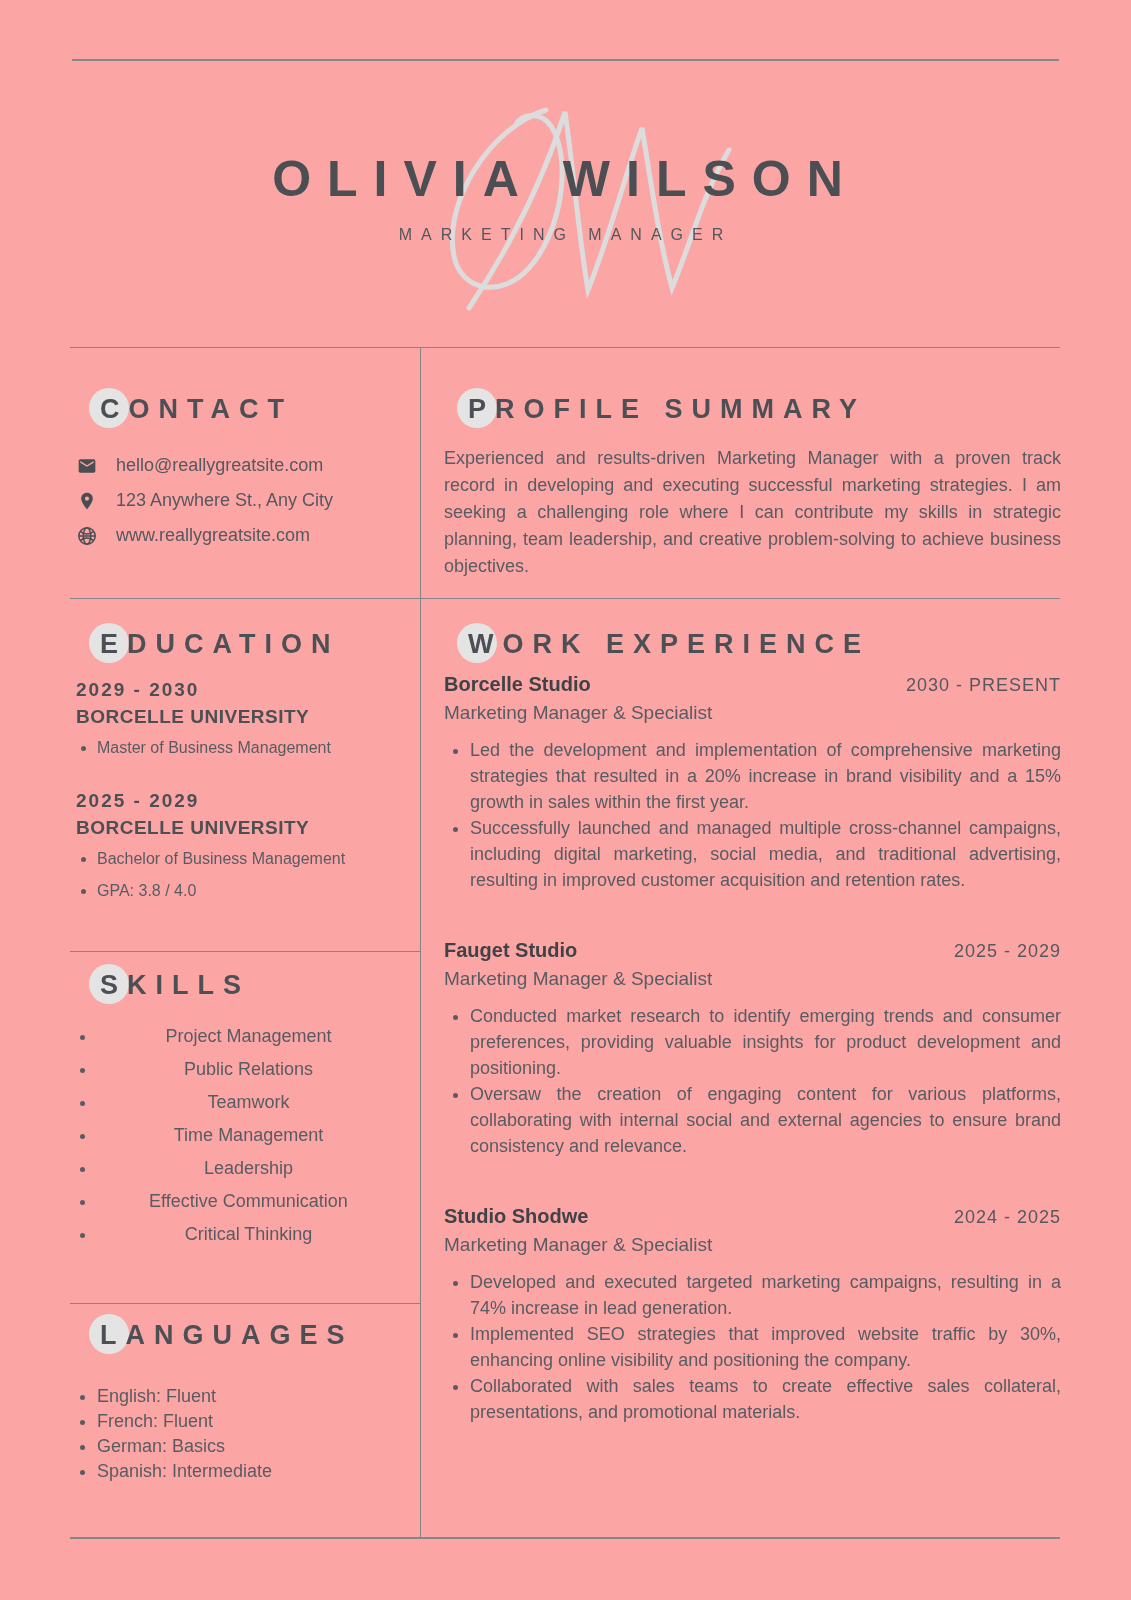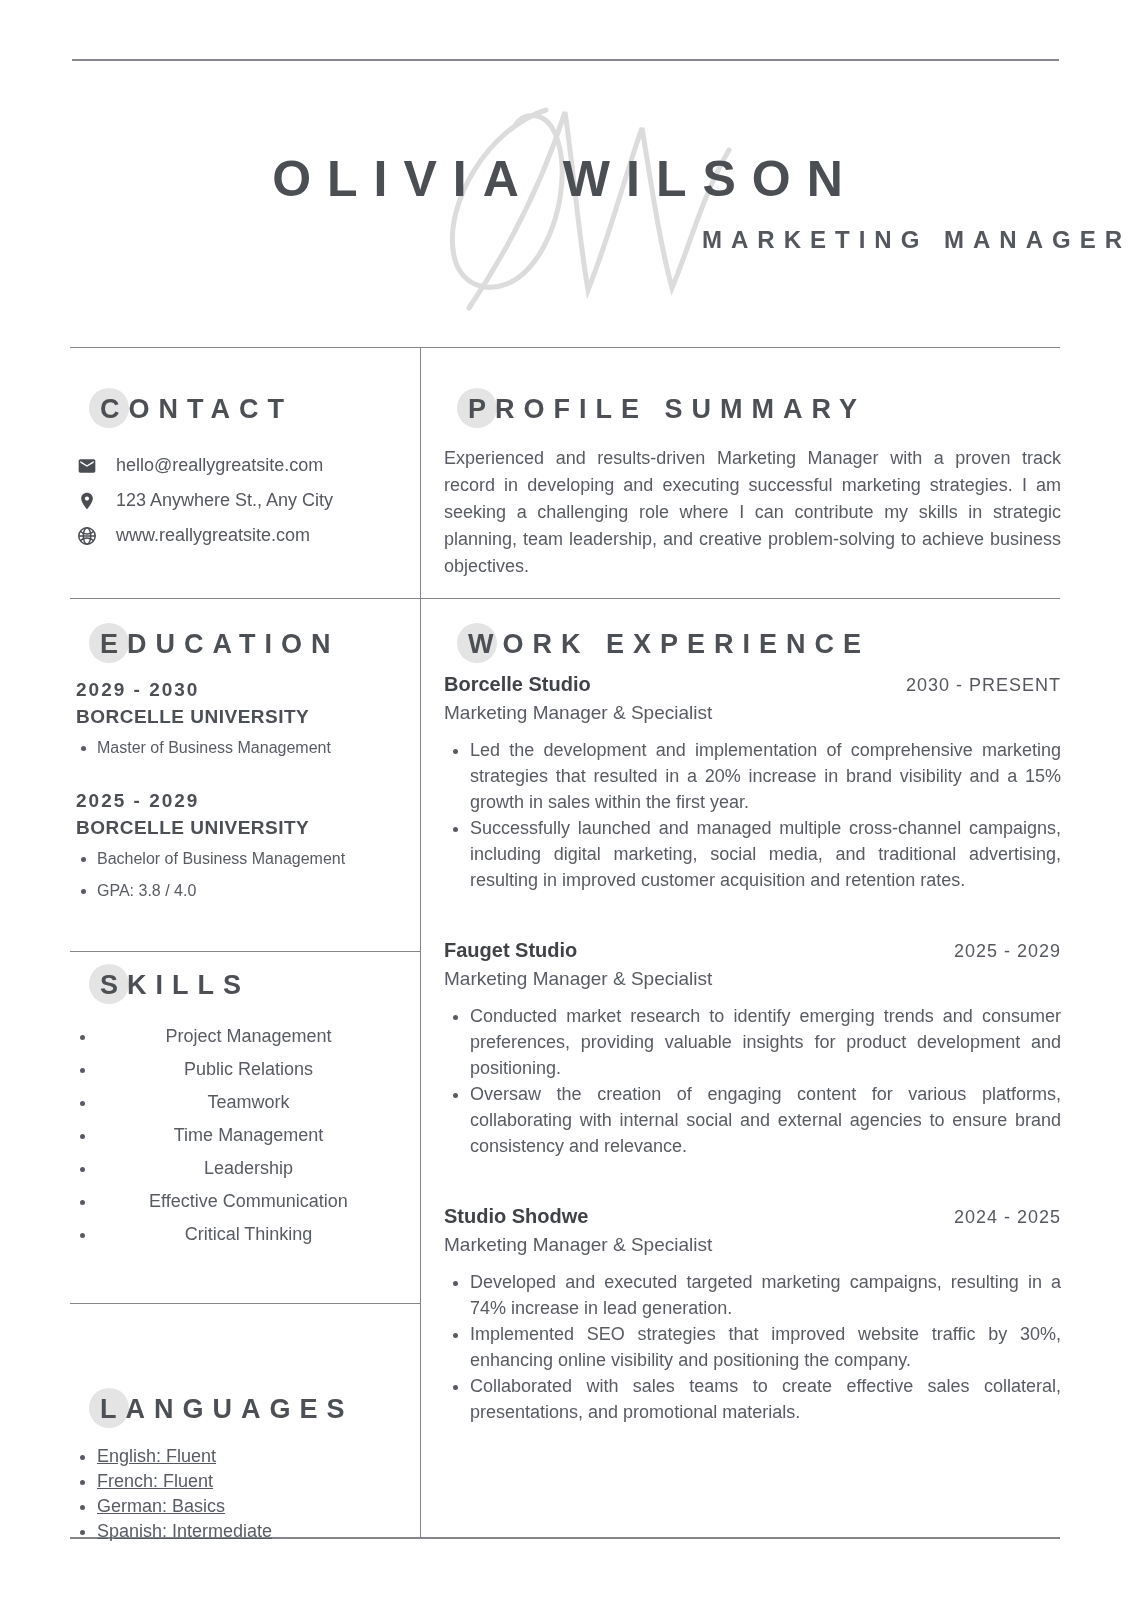--- a/index.html
+++ b/index.html
@@ -1,21 +1,21 @@
 <!DOCTYPE html>
 <html><head>
 <meta charset="utf-8">
 <style>
   * { margin:0; padding:0; box-sizing:border-box; }
   html,body { background:#e8e8e8; }
   .page {
     position:relative;
     width:1131px; height:1600px;
     margin:0 auto;
-    background:#ffffff;
+    background:#fca5a5;
     font-family:"Liberation Sans", sans-serif;
     color:#55585e;
     overflow:hidden;
   }
 
   
   .rule { position:absolute; background:#84868a; }
   .rule-top    { left:72px;  right:72px; top:59px;  height:2px; }
   .rule-header { left:70px;  right:71px; top:347px; height:1px; }
   .rule-mid    { left:70px;  right:71px; top:598px; height:1px; }
@@ -30,22 +30,22 @@
     z-index:0;
   }
   .name {
     position:absolute; top:150px; left:0; width:100%;
     text-align:center; z-index:1;
     font-size:50px; font-weight:700; letter-spacing:16px;
     color:#4b4e53;
   }
   .job-title {
     position:absolute; top:226px; left:0; width:100%;
-    text-align:right; z-index:1;
-    font-size:24px; font-weight:700; letter-spacing:9px;
+    text-align:center; z-index:1;
+    font-size:16px; font-weight:400; letter-spacing:9px;
     color:#54575c;
   }
 
   
   .sec { position:absolute; }
   .sec h2 {
     position:relative; display:inline-block; z-index:0;
     font-size:27px; font-weight:700; letter-spacing:9px;
     color:#4c4f54; line-height:34px; white-space:nowrap;margin-left:24px;
   }
@@ -53,21 +53,21 @@
     content:""; position:absolute; z-index:-1;
     left:-11px; top:-4px; width:40px; height:40px;
     border-radius:50%; background:#e4e4e4;
   }
 
   .sec-contact   { left:76px;  top:392px; width:328px; }
   .sec-profile   { left:444px; top:392px; width:617px; }
   .sec-education { left:76px;  top:627px; width:324px; }
   .sec-work      { left:444px; top:627px; width:617px; }
   .sec-skills    { left:76px;  top:968px; width:324px; }
-  .sec-languages { left:76px;  top:1392px; width:324px; }
+  .sec-languages { left:76px;  top:1318px; width:324px; }
 
   
   .contact-list { margin-top:22px; }
   .c-row { display:flex; align-items:center; height:35px; }
   .c-icon { width:21px; height:21px; flex:0 0 21px; margin-right:19px; display:flex; align-items:center; justify-content:center; }
   .c-icon svg { width:20px; height:20px; fill:#4a4d52; }
   .c-icon svg .stroked { fill:none; stroke:#4a4d52; stroke-width:1.5; }
   .c-text { font-size:18px; color:#55585e; }
 
   
@@ -80,21 +80,21 @@
   .edu-entry { margin-top:18px; }
   .edu-entry + .edu-entry { margin-top:32px; }
   .edu-dates  { font-size:19px; font-weight:700; letter-spacing:2px; color:#4c4f54; }
   .edu-school { font-size:19px; font-weight:700; letter-spacing:0.5px; color:#4c4f54; margin-top:5px; }
   .edu-list { margin-top:10px; padding-left:21px; list-style:disc; }
   .edu-list li { font-size:16px; line-height:20px; margin-bottom:12px; color:#585c62; }
 
   
   .skill-list { margin-top:24px; padding-left:21px; list-style:disc; }
   .skill-list li { font-size:18px; line-height:20px; margin-bottom:13px; color:#585c62;text-align:center; }
-  .lang-list { margin-top:18px; padding-left:21px; list-style:disc;text-decoration:underline; }
+  .lang-list { margin-top:32px; padding-left:21px; list-style:disc; }
   .lang-list li { font-size:18px; line-height:25px; color:#585c62; }
 
   
   .job { margin-top:12px; }
   .job + .job { margin-top:46px; }
   .job-head { display:flex; justify-content:space-between; align-items:baseline; }
   .job-company { font-size:20px; font-weight:700; color:#3f4246; }
   .job-dates   { font-size:18px; font-weight:400; color:#55585e; letter-spacing:1px; }
   .job-role    { font-size:19px; color:#585c62; margin-top:6px; }
   .job-list { margin-top:13px; padding-left:26px; list-style:disc; text-align:justify; }

